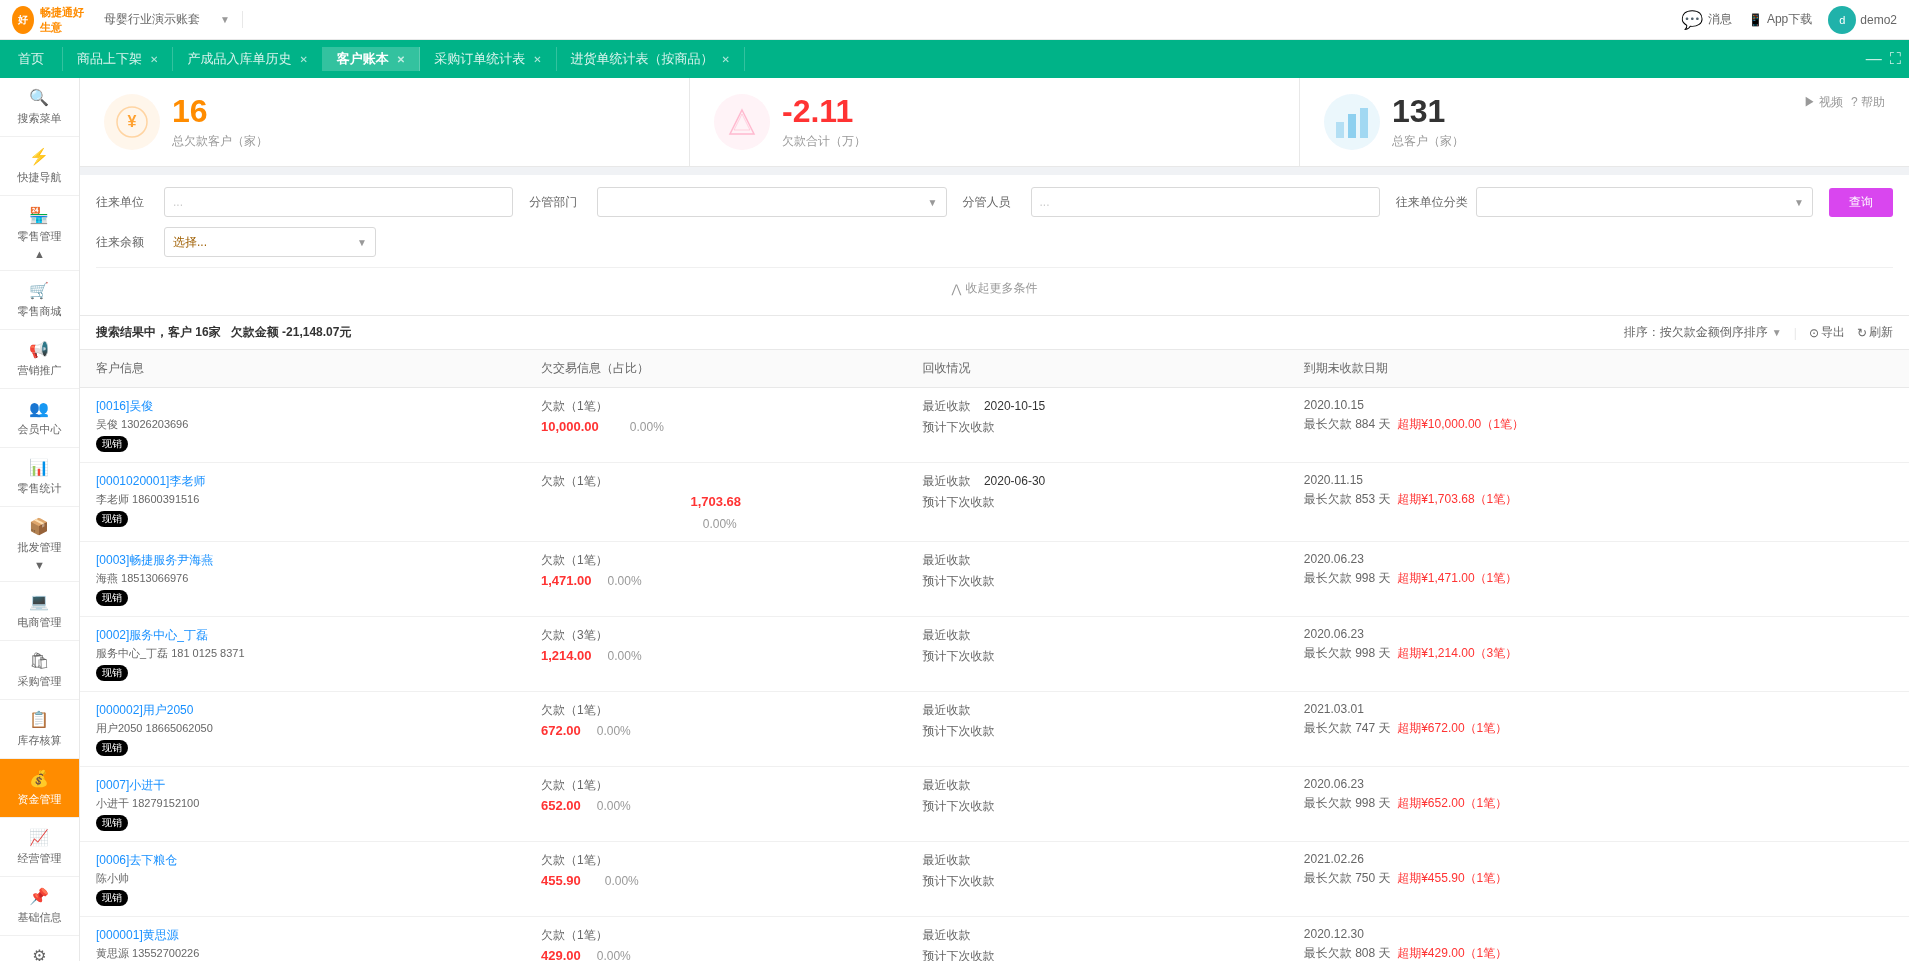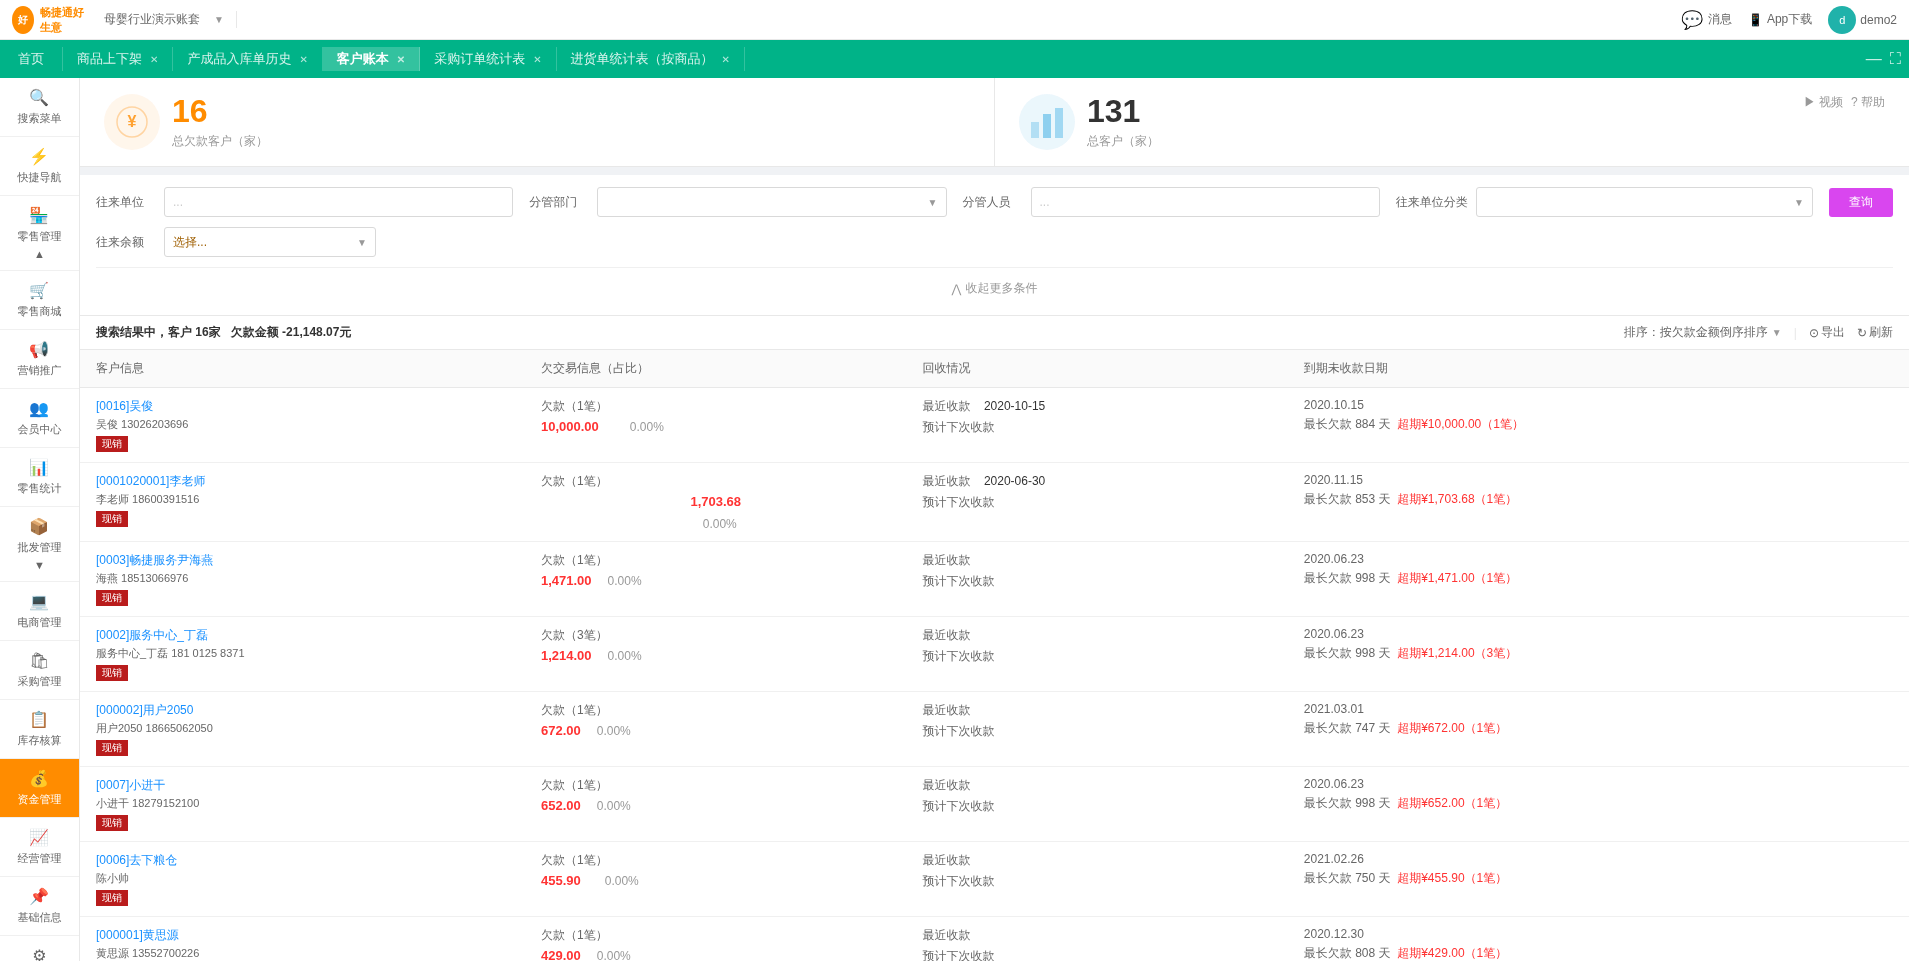--- a/index.html
+++ b/index.html
@@ -4,21 +4,21 @@
   <style>
     * { box-sizing: border-box; margin: 0; padding: 0; }
     body { font-family: 'Microsoft YaHei', Arial, sans-serif; font-size: 12px; background: #f5f5f5; color: #333; overflow: hidden; }
 
     
     .app-wrapper { display: flex; flex-direction: column; height: 961px; width: 1909px; }
     .top-bar { display: flex; align-items: center; height: 40px; background: #fff; border-bottom: 1px solid #e8e8e8; padding: 0 12px; flex-shrink: 0; }
     .logo-area { display: flex; align-items: center; gap: 6px; width: 80px; }
     .logo-icon { width: 28px; height: 28px; background: #ff8c00; border-radius: 50%; display: flex; align-items: center; justify-content: center; color: white; font-size: 10px; font-weight: bold; }
     .logo-text { color: #ff8c00; font-size: 11px; font-weight: bold; }
-    .industry-selector { display: flex; align-items: center; gap: 14px; padding: 0 12px; border-right: 1px solid #e8e8e8; font-size: 12px; color: #666; cursor: pointer; }
+    .industry-selector { display: flex; align-items: center; gap: 20px; padding: 0 12px; border-right: 1px solid #e8e8e8; font-size: 12px; color: #666; cursor: pointer; }
     .top-right { margin-left: auto; display: flex; align-items: center; gap: 16px; }
     .top-right-item { display: flex; align-items: center; gap: 4px; cursor: pointer; color: #666; font-size: 12px; }
     .avatar { width: 28px; height: 28px; border-radius: 50%; background: #20b2aa; display: flex; align-items: center; justify-content: center; color: white; font-size: 11px; }
 
     
     .nav-tabs { display: flex; background: #00b388; height: 38px; flex-shrink: 0; align-items: center; padding: 0 0 0 0; }
     .nav-tab { display: flex; align-items: center; height: 24px; padding: 0 14px; color: rgba(255,255,255,0.85); cursor: pointer; font-size: 13px; border-right: 1px solid rgba(255,255,255,0.2); gap: 4px; white-space: nowrap; }
     .nav-tab:first-child { padding: 0 18px; }
     .nav-tab.active { background: rgba(255,255,255,0.2); color: #fff; font-weight: bold; }
     .nav-tab .close-x { font-size: 10px; color: rgba(255,255,255,0.7); margin-left: 4px; }
@@ -70,21 +70,21 @@
     .results-actions { display: flex; align-items: center; gap: 12px; color: #666; }
     .sort-selector { display: flex; align-items: center; gap: 4px; cursor: pointer; }
 
     
     .data-table { background: #fff; width: 100%; border-collapse: collapse; }
     .data-table th { background: #fafafa; padding: 10px 16px; text-align: left; font-size: 12px; color: #666; font-weight: normal; border-bottom: 1px solid #e8e8e8; }
     .data-table td { padding: 10px 16px; border-bottom: 1px solid #f0f0f0; font-size: 12px; vertical-align: top; }
 
     .customer-name { color: #1890ff; cursor: pointer; font-size: 12px; }
     .customer-phone { color: #666; font-size: 11px; margin-top: 2px; }
-    .tag-green { background: #b91c1c; color: #fff; font-size: 10px; padding: 1px 6px; border-radius: 0; display: inline-block; margin-top: 4px; }
+    .tag-green { background: #000000; color: #fff; font-size: 10px; padding: 1px 6px; border-radius: 8px; display: inline-block; margin-top: 4px; }
 
     .debt-amount { color: #ff3333; font-size: 13px; font-weight: bold; }
     .debt-count { color: #666; font-size: 12px; }
     .debt-percent { color: #999; font-size: 12px; margin-left: 8px; }
 
     .collection-info { color: #666; font-size: 12px; }
     .collection-date { color: #333; }
 
     .overdue-days { color: #666; font-size: 12px; }
     .overdue-amount { color: #ff3333; font-size: 12px; cursor: pointer; }
@@ -230,20 +230,32 @@
           <div class="stat-card">
             <div class="stat-icon orange">
               <svg width="32" height="32" viewBox="0 0 32 32">
                   <circle cx="16" cy="16" r="15" fill="none" stroke="#ff8c00" stroke-width="1.5" opacity="0.4"></circle>
                   <text x="16" y="21" text-anchor="middle" fill="#ff8c00" font-size="16" font-weight="bold">¥</text>
                 </svg>
             </div>
             <div class="stat-info">
               <div class="stat-number orange">16</div>
               <div class="stat-label">总欠款客户（家）</div>
+            </div>
+          </div>
+          <div class="stat-card">
+            <div class="stat-icon pink">
+              <svg width="32" height="32" viewBox="0 0 32 32">
+                  <polygon points="16,4 28,28 4,28" fill="none" stroke="#ff6496" stroke-width="1.5" opacity="0.5"></polygon>
+                  <polygon points="16,8 24,24 8,24" fill="none" stroke="#ff6496" stroke-width="1" opacity="0.3"></polygon>
+                </svg>
+            </div>
+            <div class="stat-info">
+              <div class="stat-number red">-2.11</div>
+              <div class="stat-label">欠款合计（万）</div>
             </div>
           </div>
           <div class="stat-card">
             <div class="stat-icon blue">
               <svg width="40" height="40" viewBox="0 0 40 40">
                 <rect x="4" y="20" width="8" height="16" fill="#0096dc" opacity="0.3"></rect>
                 <rect x="16" y="12" width="8" height="24" fill="#0096dc" opacity="0.5"></rect>
                 <rect x="28" y="6" width="8" height="30" fill="#0096dc" opacity="0.4"></rect>
               </svg>
             </div>

